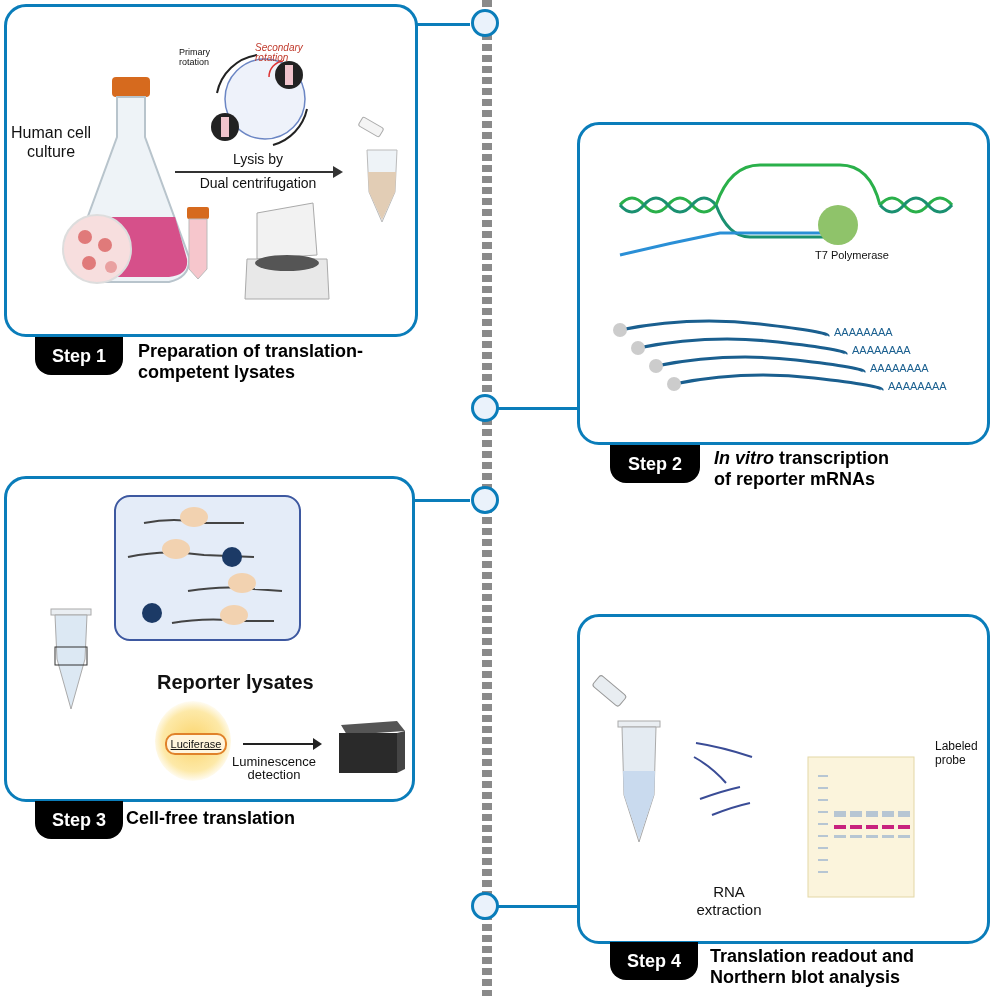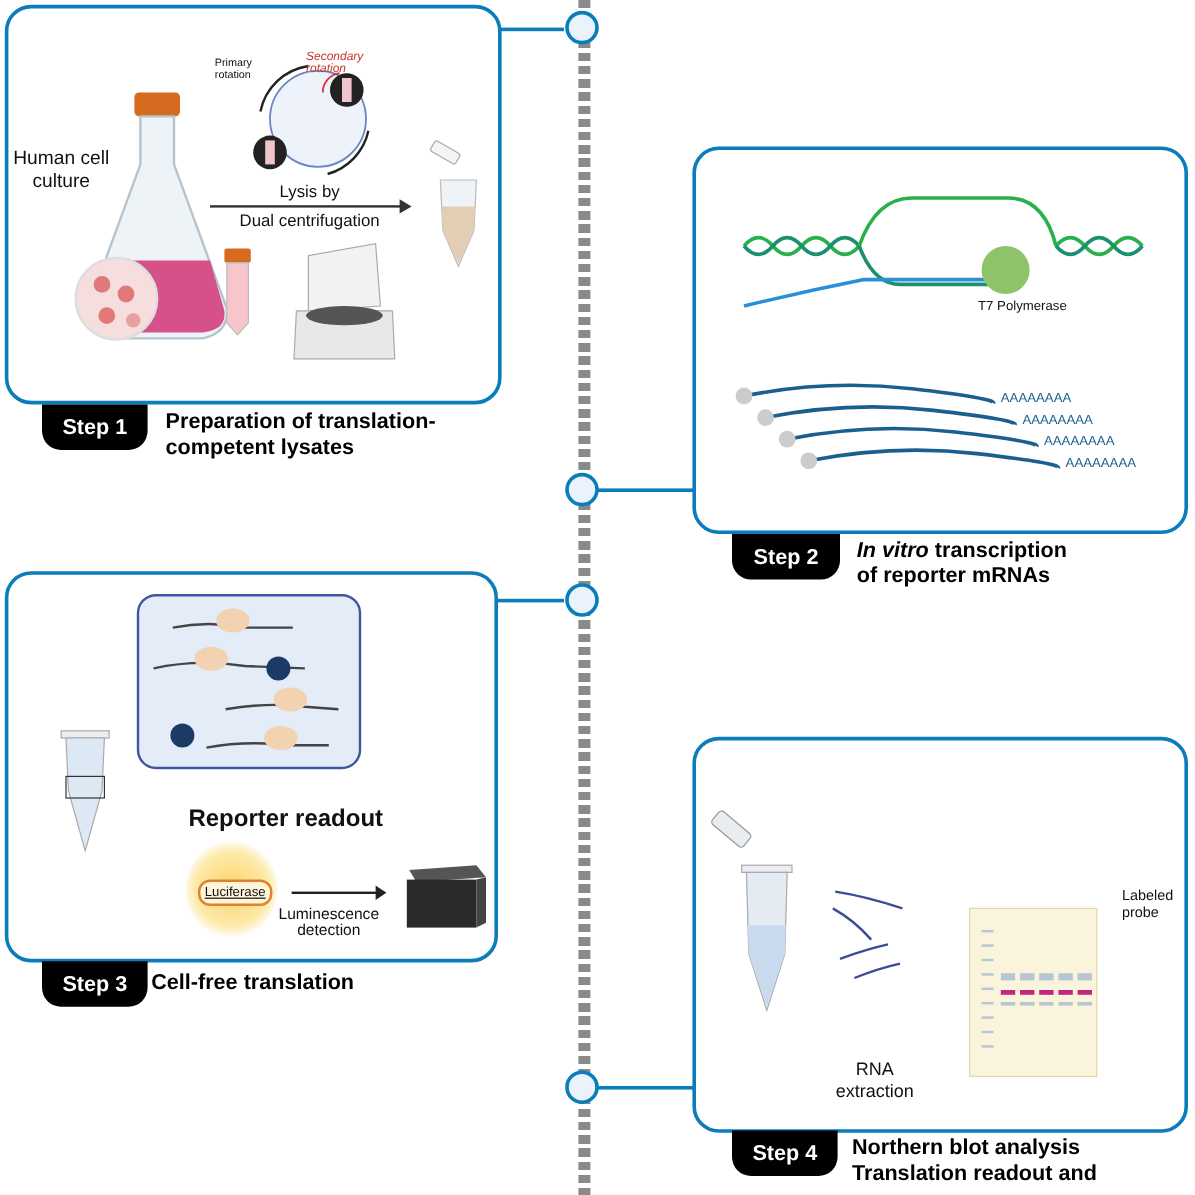--- a/index.html
+++ b/index.html
@@ -141,21 +141,21 @@
         <ellipse cx="120" cy="120" rx="14" ry="10"></ellipse>
       </g>
     <circle cx="118" cy="62" r="10" fill="#1c3a66"></circle>
     <circle cx="38" cy="118" r="10" fill="#1c3a66"></circle>
   </svg>
   <svg width="60" height="110" style="left:38px;top:130px;">
     <rect x="6" y="0" width="40" height="6" fill="#eaeef2" stroke="#aaa"></rect>
     <path d="M10 6 L42 6 L40 50 L26 100 L12 50 Z" fill="#dce8f3" stroke="#aaa"></path>
     <rect x="10" y="38" width="32" height="18" fill="none" stroke="#333"></rect>
   </svg>
-  <div class="lbl" style="left:150px;top:192px;font-size:20px;font-weight:bold;">Reporter readout</div>
+  <div class="lbl" style="left:150px;top:192px;font-size:20px;font-weight:bold;">Reporter lysates</div>
   <div style="position:absolute;left:148px;top:222px;width:76px;height:80px;border-radius:50%;background:radial-gradient(circle,#fbd46a 0%,#fde9a8 55%,rgba(255,255,255,0) 75%);"></div>
   <div style="position:absolute;left:158px;top:254px;width:58px;height:18px;border:2px solid #e0822a;border-radius:10px;background:#fff5dc;font-size:11px;text-align:center;line-height:18px;text-decoration:underline;">Luciferase</div>
   <div class="conn" style="left:236px;top:264px;width:72px;height:2px;background:#222;"></div>
   <div style="position:absolute;left:306px;top:259px;width:0;height:0;border-left:9px solid #222;border-top:6px solid transparent;border-bottom:6px solid transparent;"></div>
   <div class="lbl" style="left:222px;top:276px;width:90px;text-align:center;font-size:13px;line-height:13px;">
     <div>Luminescence</div>
     <div>detection</div>
   </div>
   <svg width="75" height="60" style="left:326px;top:238px;">
     <path d="M8 8 L64 4 L72 14 L14 18 Z" fill="#555"></path>
@@ -216,15 +216,15 @@
         <rect x="92" y="70" width="12" height="4"></rect>
     </g>
   </svg>
   <div class="lbl" style="left:355px;top:122px;font-size:12px;line-height:14px;">
     <div>Labeled</div>
     <div>probe</div>
   </div>
 </div>
 <div class="tab" style="left:610px;top:942px;width:88px;height:38px;">Step 4</div>
 <div class="caption" style="left:710px;top:946px;">
+  <div>Translation readout and</div>
   <div>Northern blot analysis</div>
-  <div>Translation readout and</div>
 </div>
 
 </body></html>

